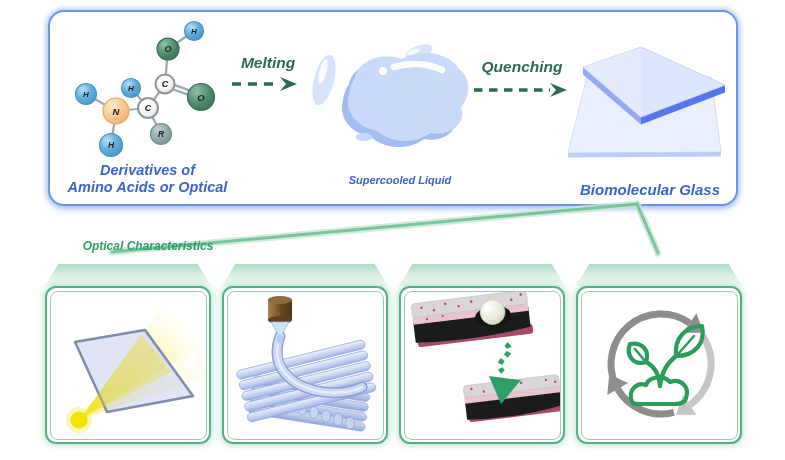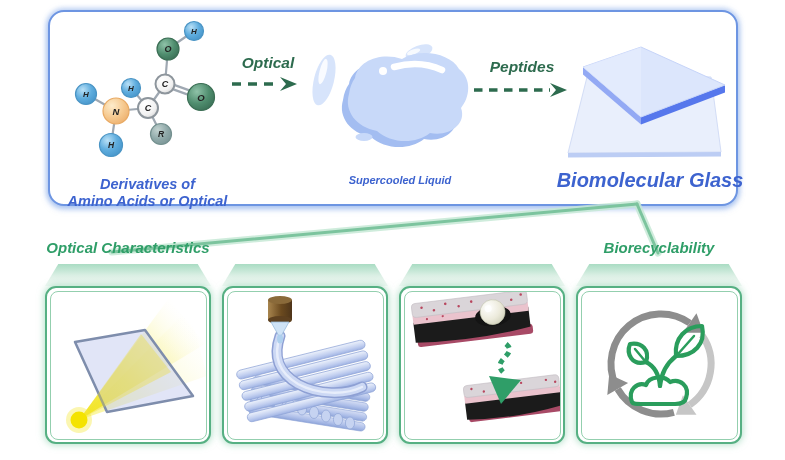--- a/index.html
+++ b/index.html
@@ -17,22 +17,22 @@
   .caption-blue{
     color:#3d63cf;font-weight:700;font-style:italic;font-size:14.5px;line-height:17px;
     text-align:center;
   }
   .process-label{
     color:#2d6b4e;font-weight:700;font-style:italic;font-size:15.5px;text-align:center;
   }
   
   
   .panel-title{
-    color:#2f9e68;font-weight:700;font-style:italic;font-size:15px;text-align:center;
-    width:166px;top:239px;
+    color:#2f9e68;font-weight:700;font-style:italic;font-size:12px;text-align:center;
+    width:166px;top:239px;margin-left:20px;
   }
   .panel-roof{
     top:264px;width:166px;height:22px;
     background:linear-gradient(180deg,#a9dcc3 0%,#ddf0e6 55%,#f3faf6 100%);
     -webkit-clip-path:polygon(8% 0,92% 0,100% 100%,0 100%);
     clip-path:polygon(8% 0,92% 0,100% 100%,0 100%);
   }
   .panel-card{
     top:286px;width:166px;height:158px;background:#ffffff;
     border:2px solid #56b083;border-radius:11px;box-sizing:border-box;
@@ -112,26 +112,26 @@
       <text class="atom" x="143" y="83" font-size="9.5">O</text>
       <text class="atom" x="73" y="74" font-size="8">H</text>
       <text class="atom" x="28" y="80" font-size="8">H</text>
       <text class="atom" x="58" y="97" font-size="9.5">N</text>
       <text class="atom" x="90" y="94" font-size="9">C</text>
       <text class="atom" x="103" y="120" font-size="8.5">R</text>
       <text class="atom" x="53" y="131" font-size="8.5">H</text>
     </g>
   </svg>
 
-  <div class="abs caption-blue" style="left:30px;top:176px;width:235px;text-align:center;">
+  <div class="abs caption-blue" style="left:30px;top:162px;width:235px;text-align:center;">
     <div>Derivatives of</div>
     <div>Amino Acids or Optical</div>
   </div>
 
-  <div class="abs process-label" style="left:226px;top:54px;width:84px;">Optical</div>
+  <div class="abs process-label" style="left:226px;top:54px;width:84px;">Melting</div>
   <svg class="abs" style="left:230px;top:76px;" width="70" height="16" viewBox="0 0 70 16">
     <line x1="2" y1="8" x2="50" y2="8" stroke="#2d6b4e" stroke-width="3.6" stroke-dasharray="9 7"></line>
     <polygon points="50,1 67,8 50,15 56,8" fill="#2d6b4e"></polygon>
   </svg>
 
   <svg class="abs" style="left:298px;top:20px;" width="184" height="132" viewBox="0 0 184 132">
     <g transform="rotate(14 26 60)">
       <ellipse cx="26" cy="60" rx="10" ry="26" fill="#d7e4fb"></ellipse>
       <ellipse cx="23" cy="52" rx="3.5" ry="13" fill="#ffffff" opacity="0.85"></ellipse>
     </g>
@@ -141,36 +141,36 @@
     </g>
     <path transform="translate(-6,6)" fill="#a3bdf1" d="M 57,58 C 60,40 84,32 104,39 C 122,28 152,33 161,49 C 174,59 172,77 163,88 C 169,104 151,117 132,113 C 117,125 92,123 79,111 C 58,107 46,91 51,74 C 52,67 54,62 57,58 Z"></path>
     <path fill="#c8d9f9" d="M 57,58 C 60,40 84,32 104,39 C 122,28 152,33 161,49 C 174,59 172,77 163,88 C 169,104 151,117 132,113 C 117,125 92,123 79,111 C 58,107 46,91 51,74 C 52,67 54,62 57,58 Z"></path>
     <path d="M 96,47 Q 122,40 144,50" stroke="#ffffff" stroke-width="6.5" fill="none" stroke-linecap="round"></path>
     <circle cx="85" cy="51" r="4" fill="#ffffff"></circle>
     <ellipse cx="66" cy="117" rx="8.5" ry="4" fill="#c8d9f9"></ellipse>
   </svg>
 
   <div class="abs caption-blue" style="left:300px;top:172px;width:200px;font-size:11px;">Supercooled Liquid</div>
 
-  <div class="abs process-label" style="left:468px;top:58px;width:108px;">Peptides</div>
+  <div class="abs process-label" style="left:468px;top:58px;width:108px;">Quenching</div>
   <svg class="abs" style="left:472px;top:82px;" width="98" height="16" viewBox="0 0 98 16">
     <line x1="2" y1="8" x2="78" y2="8" stroke="#2d6b4e" stroke-width="3.6" stroke-dasharray="8.5 6.5"></line>
     <polygon points="78,1 95,8 78,15 84,8" fill="#2d6b4e"></polygon>
   </svg>
 
   <svg class="abs" style="left:554px;top:36px;" width="186" height="130" viewBox="0 0 186 130">
     <polygon points="34,37 157,41 167,116 14,117" fill="#e9effc" stroke="#d3ddf6" stroke-width="1"></polygon>
     <polygon points="14,117 167,116 167,120.5 14,121.5" fill="#bccdf4"></polygon>
     <polygon points="171,49 87,81 87,88.5 171,56.5" fill="#5677ec"></polygon>
     <polygon points="29,31 87,81 87,88.5 29,38.5" fill="#93a9f4"></polygon>
     <polygon points="87,11 171,49 87,81 29,31" fill="#dce6fc" stroke="#c6d4f9" stroke-width="1"></polygon>
     <polygon points="87,11 29,31 87,81" fill="#e6edfd" opacity="0.7"></polygon>
   </svg>
 
-  <div class="abs caption-blue" style="left:556px;top:172px;width:188px;font-size:20px;font-style:italic;">Biomolecular Glass</div>
+  <div class="abs caption-blue" style="left:556px;top:181px;width:188px;font-size:15px;font-style:italic;">Biomolecular Glass</div>
 
   <svg class="abs" style="left:0;top:192px;" width="785" height="80" viewBox="0 0 785 80">
     <g stroke-linecap="round">
       <line x1="637" y1="12" x2="112" y2="60" stroke="#c4e8d4" stroke-width="7" opacity="0.8"></line>
       <line x1="637" y1="12" x2="658" y2="61" stroke="#c4e8d4" stroke-width="7" opacity="0.8"></line>
       <line x1="637" y1="12" x2="112" y2="60" stroke="#7cc49e" stroke-width="3"></line>
       <line x1="637" y1="12" x2="658" y2="61" stroke="#7cc49e" stroke-width="3"></line>
     </g>
   </svg>
 
@@ -303,21 +303,20 @@
               <circle cx="58" cy="4" r="1.2"></circle>
               <circle cx="83" cy="4" r="1.2"></circle>
             <circle cx="92" cy="7" r="1.2"></circle>
           </g>
         </g>
         <polygon points="84,84 116,88 96,112" fill="#2f9e68"></polygon>
       </svg>
     </div>
   </div>
 
-  <div class="abs panel-title" style="left:576px;">Biorecyclability</div>
   <div class="abs panel-roof" style="left:576px;"></div>
   <div class="abs panel-card" style="left:576px;">
     <div class="panel-card-inner">
       <svg width="158" height="149" viewBox="0 0 158 149">
         <g>
           <path d="M 33.7,93.1 A 50 50 0 0 1 107.7,31" fill="none" stroke="#8d8d8d" stroke-width="7"></path>
           <polygon points="100.9,40.8 114.5,21.2 121.6,40.7" fill="#8d8d8d"></polygon>
           <path d="M 120,43.3 A 50 50 0 0 1 107.7,113" fill="none" stroke="#c6c6c6" stroke-width="7"></path>
           <polygon points="100.9,103.2 114.5,122.8 93.8,122.7" fill="#c6c6c6"></polygon>
           <path d="M 91.9,120.3 A 50 50 0 0 1 35.7,97" fill="none" stroke="#8d8d8d" stroke-width="7"></path>

